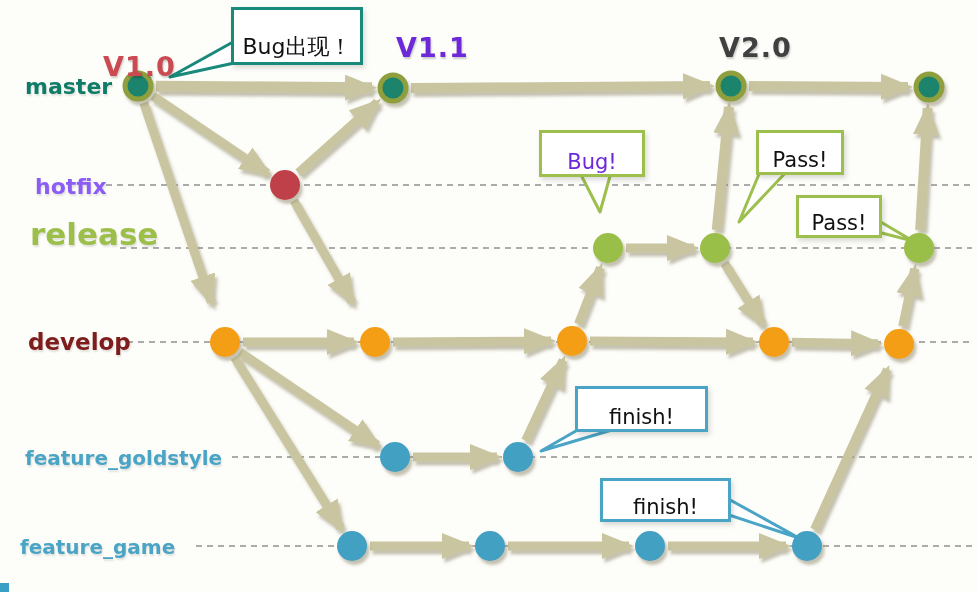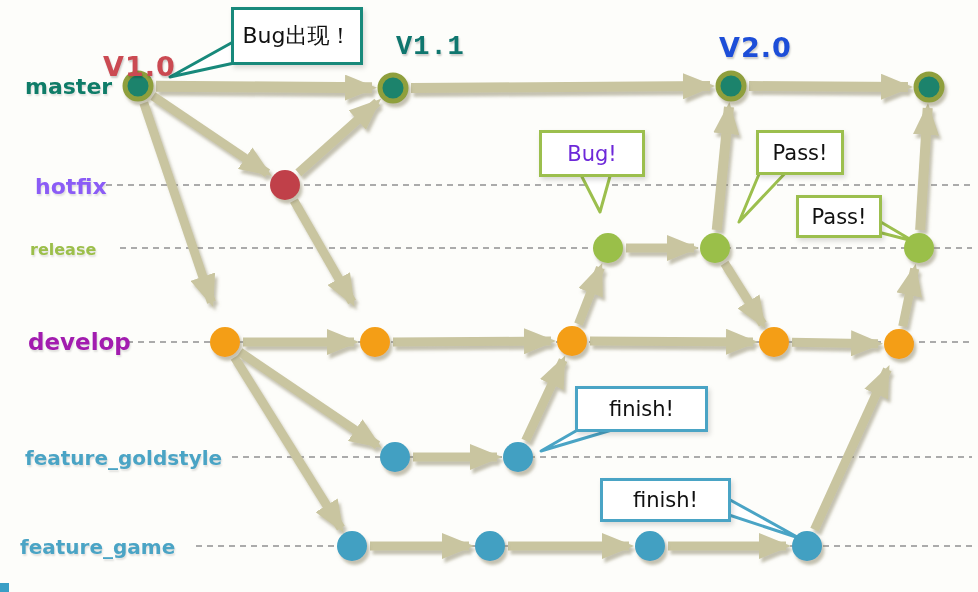--- a/index.html
+++ b/index.html
@@ -8,34 +8,34 @@
     font-family:"DejaVu Sans","Liberation Sans",sans-serif;
   }
   #graph{position:absolute;left:0;top:0;}
   .lane-label{
     position:absolute;transform:translateY(-50%);
     font-weight:bold;white-space:nowrap;
     text-shadow:1px 2px 2px rgba(0,0,0,.12);
   }
   #lbl-master{left:25px;top:86px;font-size:22px;}
   #lbl-hotfix{left:35px;top:186px;font-size:22px;}
-  #lbl-release{left:30px;top:249px;font-size:16px;}
+  #lbl-release{left:30px;top:234px;font-size:31px;}
   #lbl-develop{left:28px;top:342px;font-size:23px;}
   #lbl-goldstyle{left:25px;top:458px;font-size:20px;}
   #lbl-game{left:20px;top:547px;font-size:20px;}
   .version{
     position:absolute;font-weight:bold;font-size:27px;letter-spacing:1px;
     text-shadow:1px 2px 2px rgba(0,0,0,.2);
   }
   #ver-0{left:103px;top:27px;}
   #ver-1{left:396px;top:32px;}
   #ver-2{left:719px;top:32px;}
   .callout{
     position:absolute;background:#ffffff;border:3px solid #999;
-    display:flex;align-items:center;justify-content:center;
+    display:flex;align-items:flex-end;justify-content:center;
     font-size:21px;box-shadow:2px 3px 5px rgba(0,0,0,.15);
   }
   #co-bug-appear{left:231px;top:7px;width:126px;height:52px;font-size:22px;}
   #co-bug{left:523px;top:130px;width:100px;height:41px;}
   #co-pass-1{left:756px;top:130px;width:82px;height:39px;}
   #co-pass-2{left:796px;top:195px;width:80px;height:37px;}
   #co-finish-1{left:575px;top:386px;width:127px;height:40px;}
   #co-finish-2{left:600px;top:478px;width:125px;height:38px;}
   #corner-artifact{position:absolute;left:0;bottom:0;width:9px;height:9px;}
 </style>
@@ -113,27 +113,27 @@
         <circle cx="352" cy="546" r="15" fill="#42a0c2"></circle>
         <circle cx="490" cy="546" r="15" fill="#42a0c2"></circle>
         <circle cx="650" cy="546" r="15" fill="#42a0c2"></circle>
         <circle cx="807" cy="546" r="15" fill="#42a0c2"></circle>
       </g>
     </svg>
 
   <div class="lane-label" id="lbl-master" style="color: rgb(15, 124, 104);">master</div>
   <div class="lane-label" id="lbl-hotfix" style="color: #8b5cf6;">hotfix</div>
   <div class="lane-label" id="lbl-release" style="color: rgb(156, 191, 74);">release</div>
-  <div class="lane-label" id="lbl-develop" style="color: #a21caf;">develop</div>
+  <div class="lane-label" id="lbl-develop" style="color: #7f1d1d;">develop</div>
   <div class="lane-label" id="lbl-game" style="color: rgb(74, 164, 197);">feature_game</div>
   <div class="lane-label" id="lbl-goldstyle" style="color: rgb(74, 164, 197);">feature_goldstyle</div>
 
   <div class="version" id="ver-0" style="color: rgb(203, 74, 82); margin-top: 24px;">V1.0</div>
-  <div class="version" id="ver-1" style="color: #0f766e; font-family: Liberation Mono, monospace;">V1.1</div>
-  <div class="version" id="ver-2" style="color: #1d4ed8;">V2.0</div>
+  <div class="version" id="ver-1" style="color: #6d28d9;">V1.1</div>
+  <div class="version" id="ver-2" style="color: #404040;">V2.0</div>
 
   <div class="callout" id="co-bug-appear" style="border-color: rgb(24, 137, 123); color: rgb(17, 17, 17);">
     <span>Bug出现！</span>
   </div>
   <div class="callout" id="co-bug" style="border-color: rgb(156, 191, 78); color: #6d28d9; margin-left: 16px;">
     <span>Bug!</span>
   </div>
   <div class="callout" id="co-pass-1" style="border-color: rgb(156, 191, 78); color: rgb(17, 17, 17);">
     <span>Pass!</span>
   </div>

